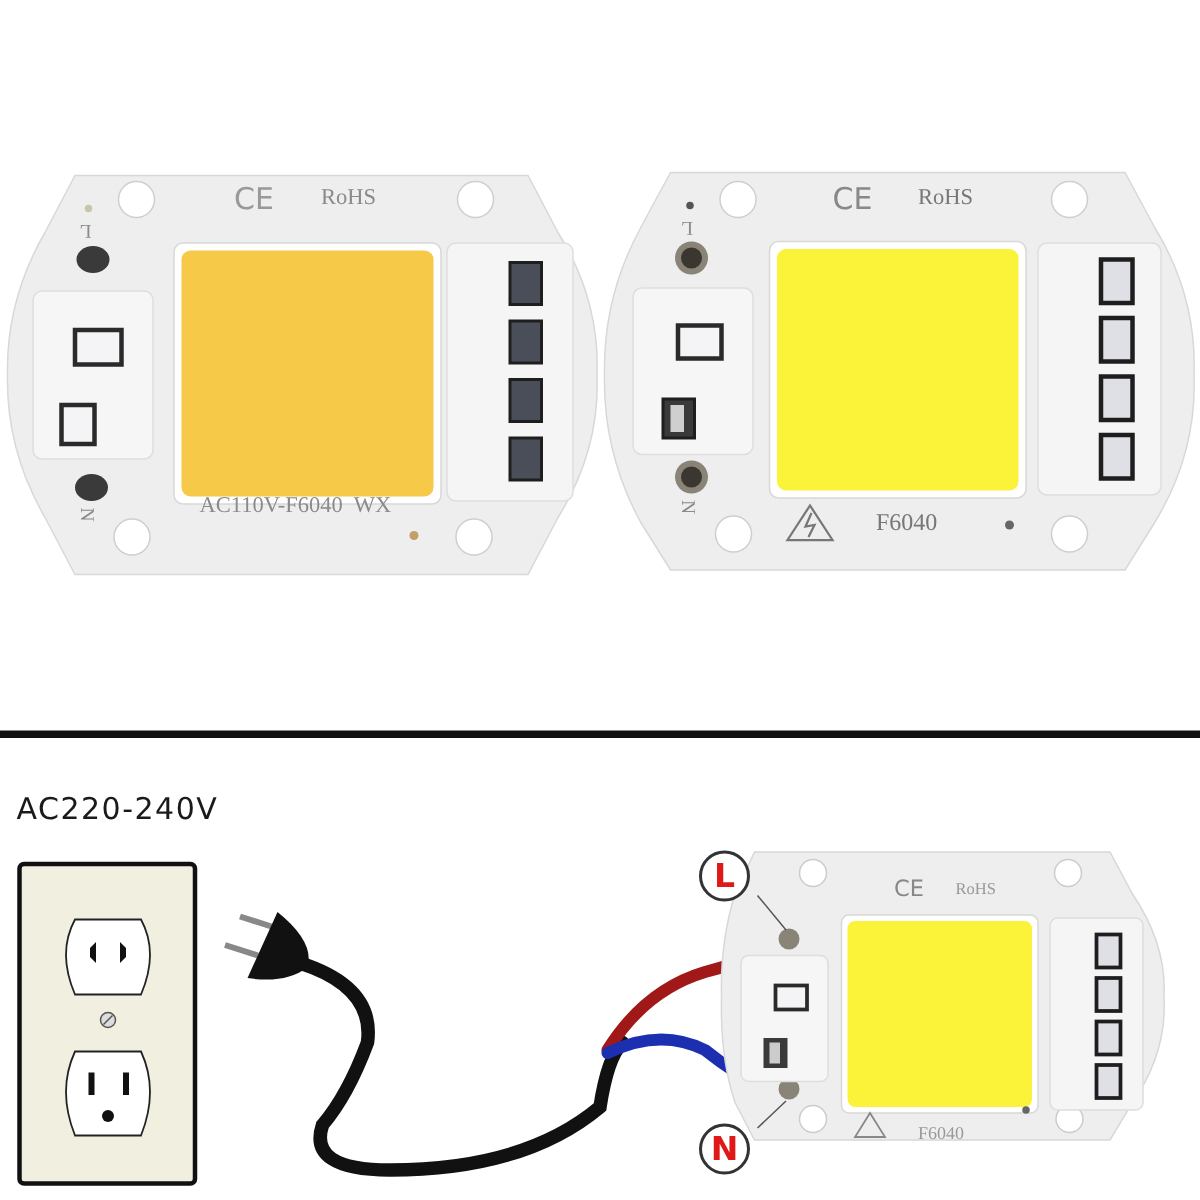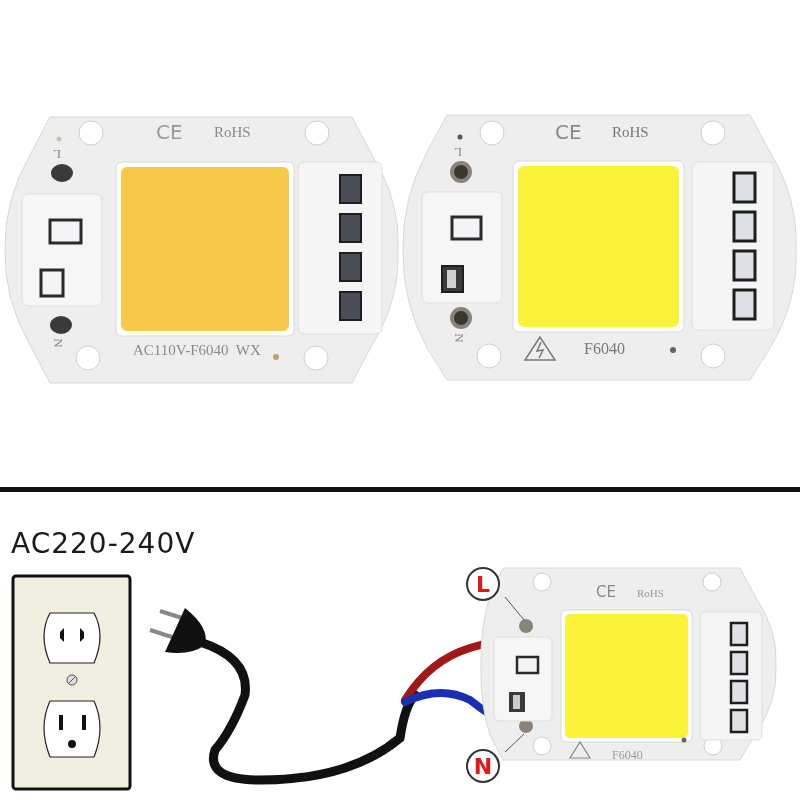--- a/index.html
+++ b/index.html
@@ -1,19 +1,19 @@
 <!DOCTYPE html>
 <html><head>
 <meta charset="utf-8">
 <style>
   html, body { margin:0; padding:0; background:#ffffff; }
   body { width:800px; height:800px; position:relative; overflow:hidden; font-family:"Liberation Serif", serif; }
   .abs { position:absolute; }
   .label-serif { font-family:"Liberation Serif", serif; color:#8a8a8a; }
-  .voltage-title { font-family:"DejaVu Sans", sans-serif; font-size:28px; color:#1a1a1a; letter-spacing:1px; }
+  .voltage-title { font-family:"DejaVu Sans", sans-serif; font-size:20px; color:#1a1a1a; letter-spacing:1px; }
   .divider { left:0; top:487px; width:800px; height:5px; background:#111; }
   .circle-label { width:34px; height:34px; border:2px solid #333; border-radius:50%; background:#fff;
                   font-family:"DejaVu Sans", sans-serif; font-weight:bold; font-size:22px; color:#e01818;
                   display:flex; align-items:center; justify-content:center; box-sizing:border-box; }
 </style>
 </head>
 <body>
 
 <div class="abs" style="left:0;top:90px;width:400px;height:320px;">
   <svg width="400" height="320" viewBox="0 0 400 320">
@@ -34,21 +34,21 @@
     <rect x="340" y="85" width="21" height="28" fill="#4a4e58" stroke="#1e1e1e" stroke-width="2"></rect>
     <rect x="340" y="124" width="21" height="28" fill="#4a4e58" stroke="#1e1e1e" stroke-width="2"></rect>
     <rect x="340" y="163" width="21" height="28" fill="#4a4e58" stroke="#1e1e1e" stroke-width="2"></rect>
     <rect x="340" y="202" width="21" height="28" fill="#4a4e58" stroke="#1e1e1e" stroke-width="2"></rect>
     <circle cx="276" cy="267" r="3" fill="#c2a06a"></circle>
   </svg>
   <span class="abs label-serif" style="left:156px;top:30px;font-family:'DejaVu Sans',sans-serif;font-size:20px;color:#999;">CE</span>
   <span class="abs label-serif" style="left:214px;top:34px;font-size:15px;">RoHS</span>
   <span class="abs label-serif" style="left:53px;top:56px;font-size:13px;transform:rotate(180deg);">L</span>
   <span class="abs label-serif" style="left:53px;top:245px;font-size:13px;transform:rotate(90deg);">N</span>
-  <span class="abs label-serif" style="left:133px;top:252px;font-size:15px;white-space:pre;">AC110V-F6040  WX</span>
+  <span class="abs label-serif" style="left:133px;top:239px;font-size:15px;white-space:pre;">AC110V-F6040  WX</span>
 </div>
 
 <div class="abs" style="left:400px;top:90px;width:400px;height:320px;">
   <svg width="400" height="320" viewBox="0 0 400 320">
     <path d="M47 25 L350 25 L370 62 Q398 108 396 160 Q398 212 370 258 L350 290 L47 290 L27 258 Q2 212 3 160 Q2 108 27 62 Z" fill="#eeeeef" stroke="#d8d8da" stroke-width="1"></path>
     <circle cx="92" cy="43" r="12" fill="#fff" stroke="#cfcfcf"></circle>
     <circle cx="313" cy="43" r="12" fill="#fff" stroke="#cfcfcf"></circle>
     <circle cx="89" cy="266" r="12" fill="#fff" stroke="#cfcfcf"></circle>
     <circle cx="313" cy="266" r="12" fill="#fff" stroke="#cfcfcf"></circle>
     <circle cx="60" cy="47" r="2.5" fill="#555"></circle>

